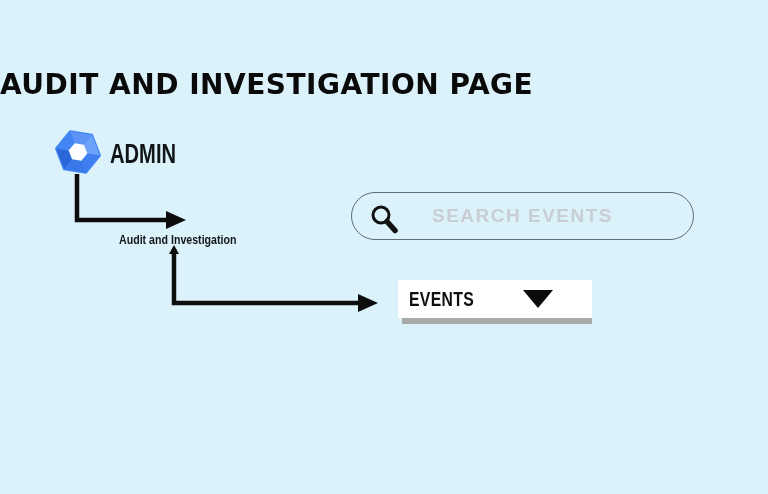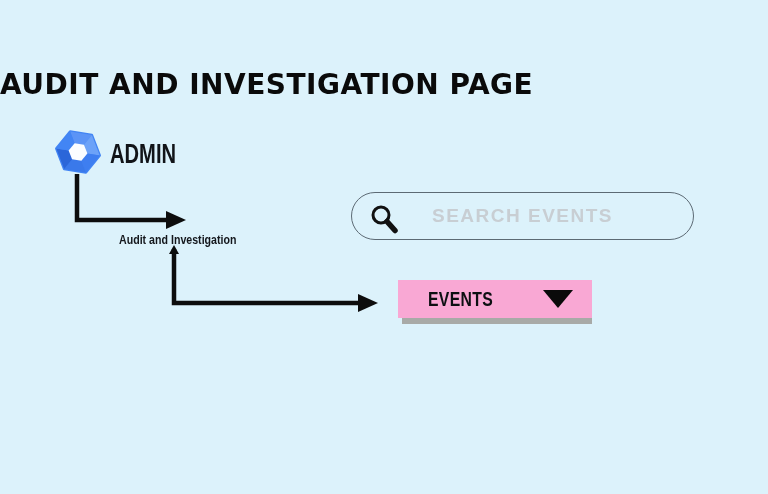--- a/index.html
+++ b/index.html
@@ -96,25 +96,24 @@
     color: #c8ced3;
     opacity: 1;
     font-weight: 700;
   }
 
   
   .events-button {
     position: absolute;
     left: 398px; top: 280px;
     width: 194px; height: 38px;
-    background: #f9a8d4;
+    background: #ffffff;
     border: none;
     display: flex;
     align-items: center;
-    justify-content: center;
     gap: 38px;
     cursor: pointer;
     padding: 0;
   }
   .events-label {
     font-size: 21px;
     font-weight: 700;
     color: #0d0f12;
     transform: scaleX(0.75);
     transform-origin: center;

